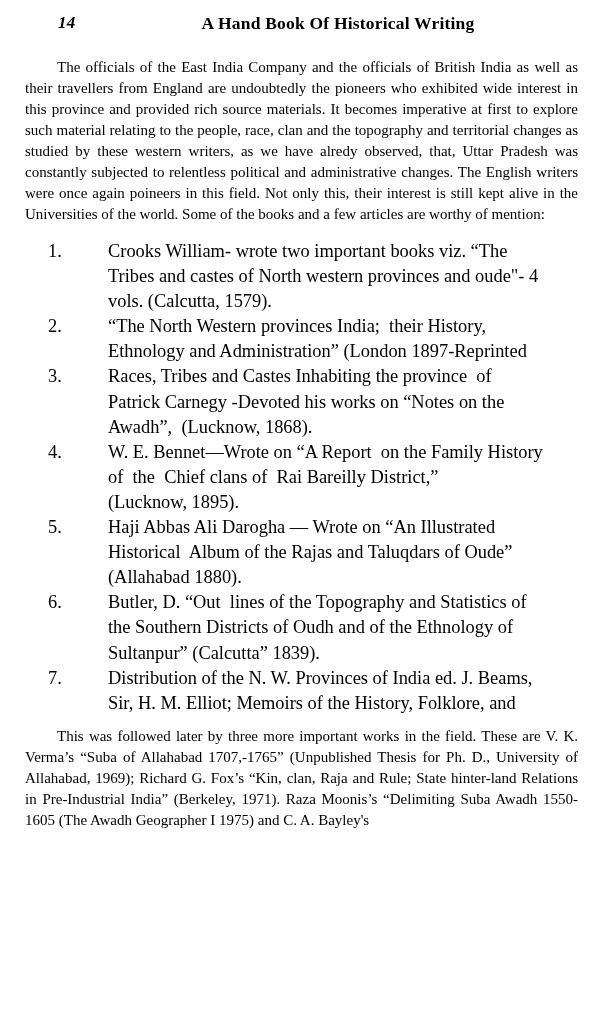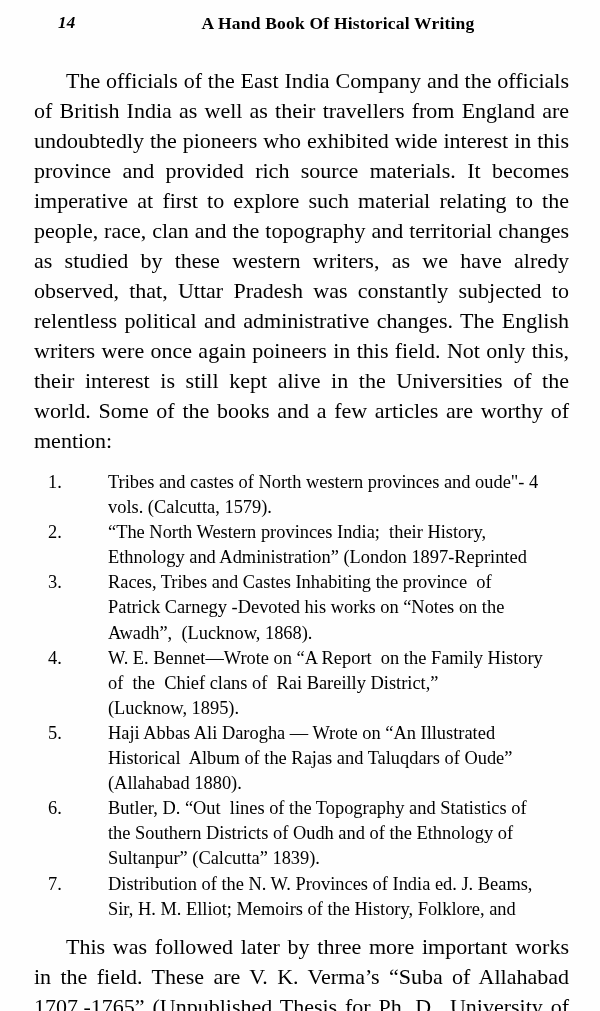--- a/index.html
+++ b/index.html
@@ -54,25 +54,25 @@
 
   
   .column {
     position: absolute;
     left: 25px;
     top: 57px;
     width: 553px;
   }
 
   p.body-para {
-    margin: 9px;
+    margin: 0;
     text-align: justify;
     text-justify: inter-word;
-    font-size: 22px;
-    line-height: 30px;
+    font-size: 15px;
+    line-height: 21px;
     text-indent: 32px;
     -webkit-hyphens: none;
     hyphens: none;
   }
   p.body-para.tail {
     margin-top: 0px;
   }
 
   
   .biblio {
@@ -115,20 +115,21 @@
   </div>
 
   <div class="column">
 
     <p class="body-para">The officials of the East India Company and the officials of British India as well as their travellers  from England are undoubtedly the pioneers who exhibited wide interest in this province and provided rich source materials. It becomes imperative at first to explore such material relating to the people, race, clan and the topography and territorial changes as studied by these western writers, as we have alredy observed, that, Uttar Pradesh was constantly subjected to relentless political and administrative changes. The English writers were once again poineers in this field. Not only this, their interest is still kept alive in the Universities of the world. Some of the books and a few articles are worthy of mention:</p>
 
     <ol class="biblio">
         <li class="biblio-item">
           <span class="biblio-num">1.</span>
           <span class="biblio-text">
+            <span class="ln">Crooks William- wrote two important books viz. “The</span>
             <span class="ln">Tribes and castes of North western provinces and oude"- 4</span>
             <span class="ln">vols. (Calcutta, 1579).</span>
           </span>
         </li>
         <li class="biblio-item">
           <span class="biblio-num">2.</span>
           <span class="biblio-text">
             <span class="ln">“The North Western provinces India;  their History,</span>
             <span class="ln">Ethnology and Administration” (London 1897-Reprinted</span>
           </span>

